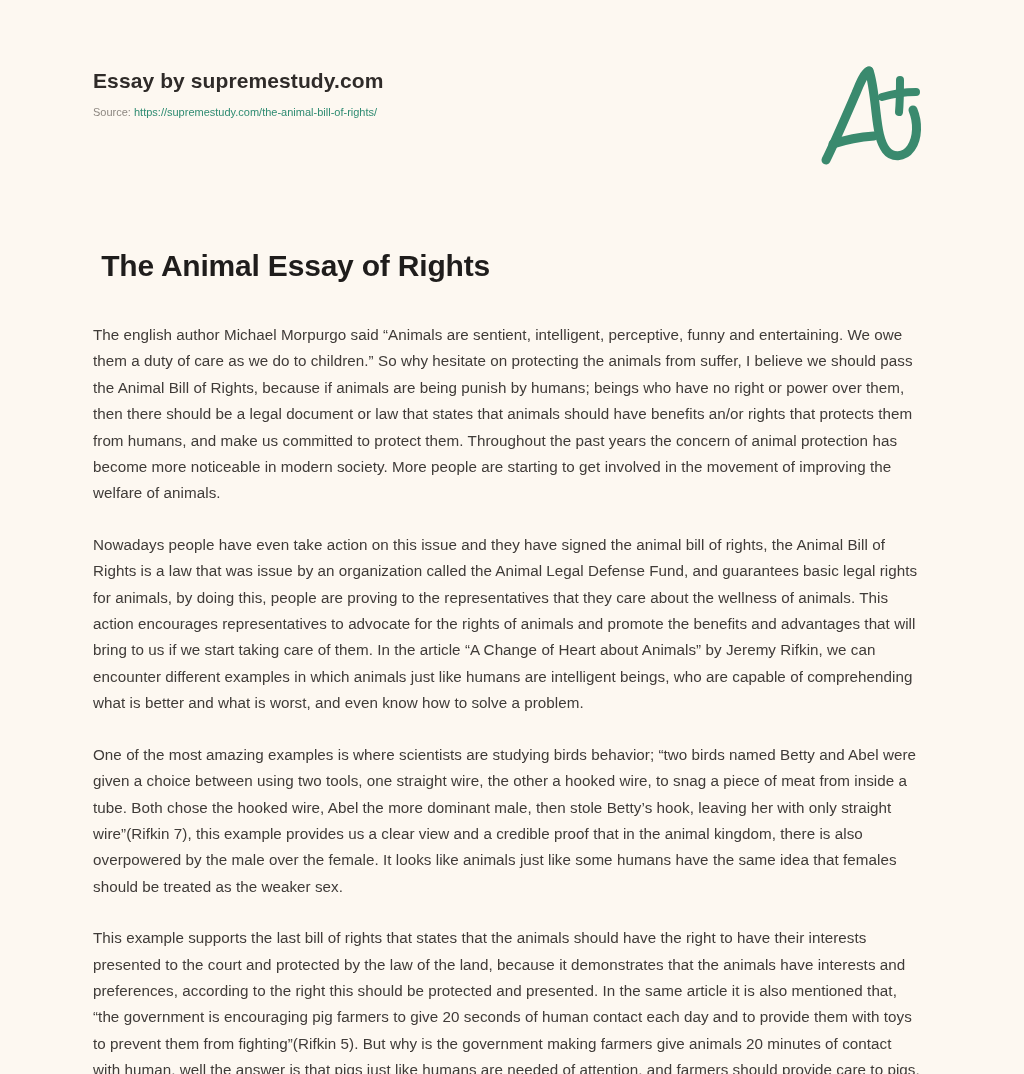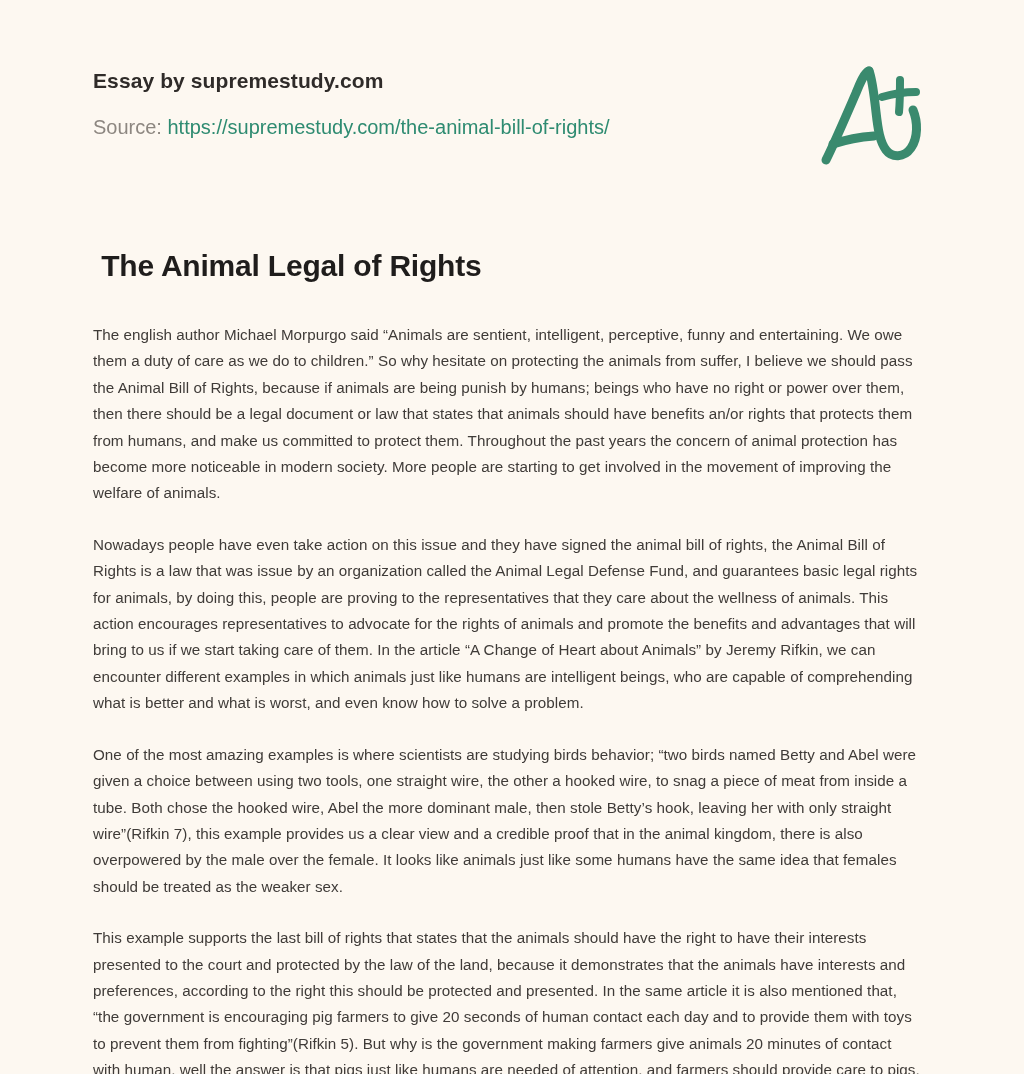--- a/index.html
+++ b/index.html
@@ -44,22 +44,22 @@
     font-size: 21px;
     font-weight: bold;
     color: #2f2b29;
     letter-spacing: 0.1px;
     line-height: 26px;
     margin: 0;
     white-space: nowrap;
   }
 
   .source-line {
-    margin-top: 23px;
-    font-size: 20px;
+    margin-top: 8px;
+    font-size: 11px;
     line-height: 20px;
     color: #8d8781;
     white-space: nowrap;
   }
 
   .source-label {
     color: #8d8781;
   }
 
   .source-url {
@@ -142,21 +142,21 @@
 
           <path d="M70 37 C 80 34, 93 32, 104 32" stroke-width="8"></path>
         </g>
       </svg>
     </div>
 
   </div>
 
   <div class="article">
 
-    <h1 class="article-title"> The Animal Legal of Rights</h1>
+    <h1 class="article-title"> The Animal Essay of Rights</h1>
 
     <p class="para">The english author Michael Morpurgo said “Animals are sentient, intelligent, perceptive, funny and entertaining. We owe them a duty of care as we do to children.” So why hesitate on protecting the animals from suffer, I believe we should pass the Animal Bill of Rights, because if animals are being punish by humans; beings who have no right or power over them, then there should be a legal document or law that states that animals should have benefits an/or rights that protects them from humans, and make us committed to protect them. Throughout the past years the concern of animal protection has become more noticeable in modern society. More people are starting to get involved in the movement of improving the welfare of animals.</p>
     <p class="para">Nowadays people have even take action on this issue and they have signed the animal bill of rights, the Animal Bill of Rights is a law that was issue by an organization called the Animal Legal Defense Fund, and guarantees basic legal rights for animals, by doing this, people are proving to the representatives that they care about the wellness of animals. This action encourages representatives to advocate for the rights of animals and promote the benefits and advantages that will bring to us if we start taking care of them. In the article “A Change of Heart about Animals” by Jeremy Rifkin, we can encounter different examples in which animals just like humans are intelligent beings, who are capable of comprehending what is better and what is worst, and even know how to solve a problem.</p>
     <p class="para">One of the most amazing examples is where scientists are studying birds behavior; “two birds named Betty and Abel were given a choice between using two tools, one straight wire, the other a hooked wire, to snag a piece of meat from inside a tube. Both chose the hooked wire, Abel the more dominant male, then stole Betty’s hook, leaving her with only straight wire”(Rifkin 7), this example provides us a clear view and a credible proof that in the animal kingdom, there is also overpowered by the male over the female. It looks like animals just like some humans have the same idea that females should be treated as the weaker sex.</p>
     <p class="para">This example supports the last bill of rights that states that the animals should have the right to have their interests presented to the court and protected by the law of the land, because it demonstrates that the animals have interests and preferences, according to the right this should be protected and presented. In the same article it is also mentioned that, “the government is encouraging pig farmers to give 20 seconds of human contact each day and to provide them with toys to prevent them from fighting”(Rifkin 5). But why is the government making farmers give animals 20 minutes of contact with human, well the answer is that pigs just like humans are needed of attention, and farmers should provide care to pigs, the same as a dad does to his son. In the same way, if we are willing</p>
 
   </div>
 
 </div>
 

